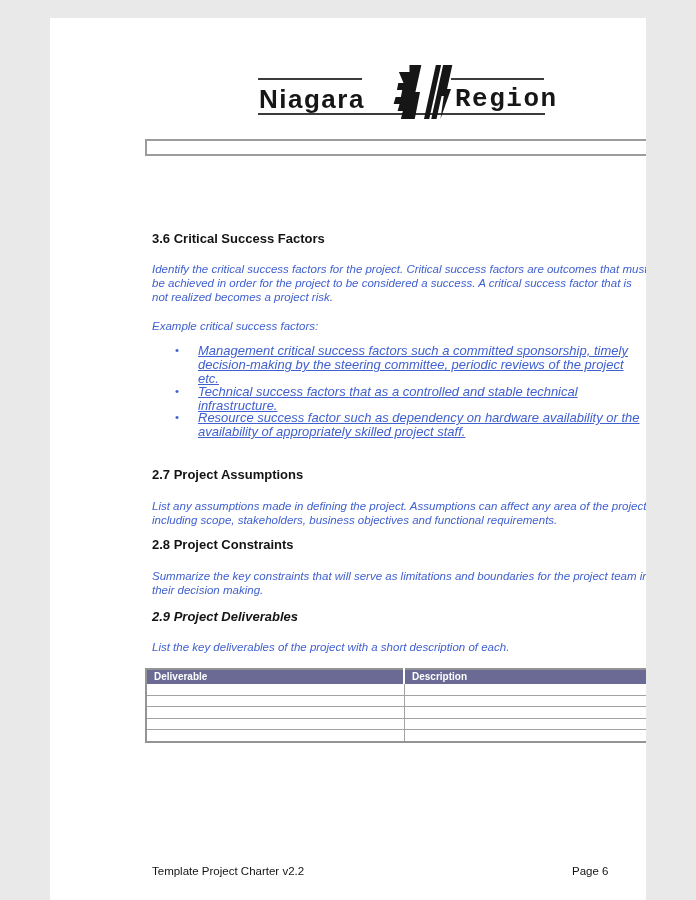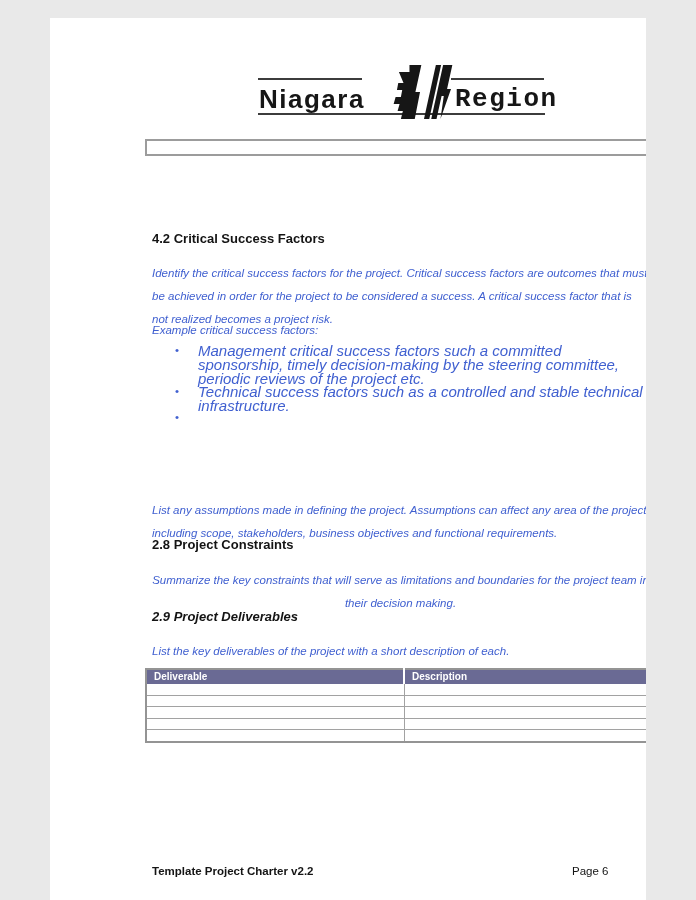--- a/index.html
+++ b/index.html
@@ -37,43 +37,44 @@
   }
 
   
   .h2 {
     position:absolute; left:102px; width:497px;
     font-size:13px; font-weight:700; color:#141414;
   }
   .blue {
     position:absolute; left:102px; width:497px;
     font-size:11.5px; font-style:italic; color:#4060d0;
-    line-height:23px;
+    line-height:14px;
   }
   .bullet-item { position:absolute; left:102px; width:497px; }
   .bullet-item .marker {
     position:absolute; left:23px; top:0;
     font-size:11.5px; color:#4060d0; font-style:normal;
   }
   .bullet-item .btext {
     display:block; margin-left:46px; width:446px;
-    font-size:15px; font-style:italic; color:#4060d0;
+    font-size:13px; font-style:italic; color:#4060d0;
     line-height:14.2px;
+    text-decoration:underline;
   }
 
   .pos-h26   { top:213px; }
   .pos-p26   { top:244px; }
   .pos-ex    { top:301px; }
   .pos-b1    { top:326px; }
   .pos-b2    { top:367px; }
   .pos-b3    { top:393px; }
   .pos-h27   { top:449px; }
   .pos-p27   { top:481px; }
   .pos-h28   { top:519px; }
-  .pos-p28   { top:551px;text-align:center; }
+  .pos-p28   { top:551px; }
   .pos-h29   { top:591px;font-style:italic; }
   .pos-p29   { top:622px; }
 
   
   .tbl-wrap { position:absolute; left:95px; top:650px; width:503px; }
   table.deliverables {
     width:100%; border-collapse:collapse;
     border:2px solid #949494;
     table-layout:fixed;
   }
@@ -84,21 +85,21 @@
     border:1px solid #6a6a94;
   }
   table.deliverables th:first-child { border-right:2px solid #ffffff; width:249px; }
   table.deliverables td {
     height:10.5px; background:#ffffff;
     border:1px solid #a2a2a2;
     font-size:10px; padding:0 4px;
   }
 
   
-  .footer-left  { position:absolute; left:102px; top:847px; font-size:11.5px; color:#141414;font-weight:bold; }
+  .footer-left  { position:absolute; left:102px; top:847px; font-size:11.5px; color:#141414; }
   .footer-right { position:absolute; left:522px; top:847px; font-size:11.5px; color:#141414; }
 </style>
 </head>
 <body>
 
 <div class="page">
 
   <div class="logo">
     <div class="rule rule-top-left"></div>
     <div class="rule rule-top-right"></div>
@@ -112,36 +113,38 @@
           <polygon points="61,57 69,57 87,3 79,3"></polygon>
           <polygon points="84,3 93,3 85,27 91,27 75,57 80,34 74,34"></polygon>
         </g>
       </svg>
     </span>
     <span class="word word-right">Region</span>
   </div>
 
   <div class="header-field"></div>
 
-  <div class="h2 pos-h26">4.2 Critical Success Factors</div>
+  <div class="h2 pos-h26">3.6 Critical Success Factors</div>
   <div class="blue pos-p26">Identify the critical success factors for the project. Critical success factors are outcomes that must be achieved in order for the project to be considered a success. A critical success factor that is not realized becomes a project risk.</div>
   <div class="blue pos-ex">Example critical success factors:</div>
 
   <div class="bullet-item pos-b1">
     <span class="marker">•</span>
     <span class="btext">Management critical success factors such a committed sponsorship, timely decision-making by the steering committee, periodic reviews of the project etc.</span>
   </div>
   <div class="bullet-item pos-b2">
     <span class="marker">•</span>
-    <span class="btext">Technical success factors such as a controlled and stable technical infrastructure.</span>
+    <span class="btext">Technical success factors that as a controlled and stable technical infrastructure.</span>
   </div>
   <div class="bullet-item pos-b3">
     <span class="marker">•</span>
+    <span class="btext">Resource success factor such as dependency on hardware availability or the availability of appropriately skilled project staff.</span>
   </div>
 
+  <div class="h2 pos-h27">2.7 Project Assumptions</div>
   <div class="blue pos-p27">List any assumptions made in defining the project. Assumptions can affect any area of the project including scope, stakeholders, business objectives and functional requirements.</div>
 
   <div class="h2 pos-h28">2.8 Project Constraints</div>
   <div class="blue pos-p28">Summarize the key constraints that will serve as limitations and boundaries for the project team in their decision making.</div>
 
   <div class="h2 pos-h29">2.9 Project Deliverables</div>
   <div class="blue pos-p29">List the key deliverables of the project with a short description of each.</div>
 
   <div class="tbl-wrap">
     <table class="deliverables">

